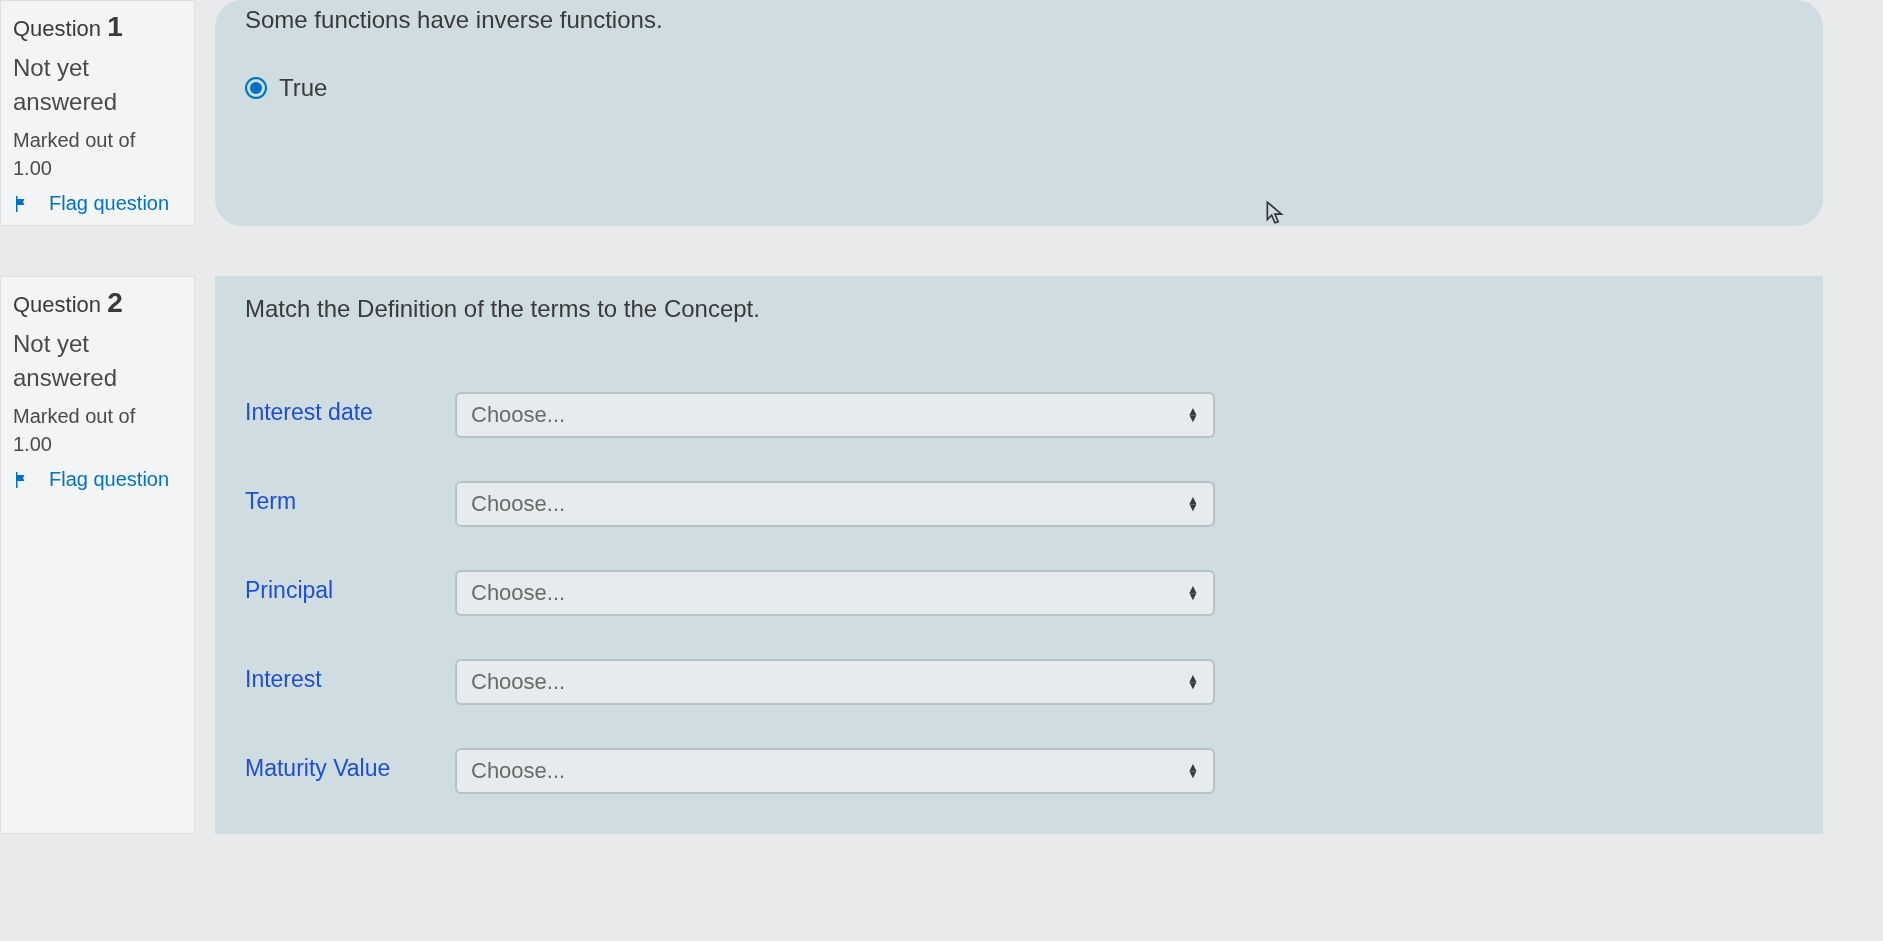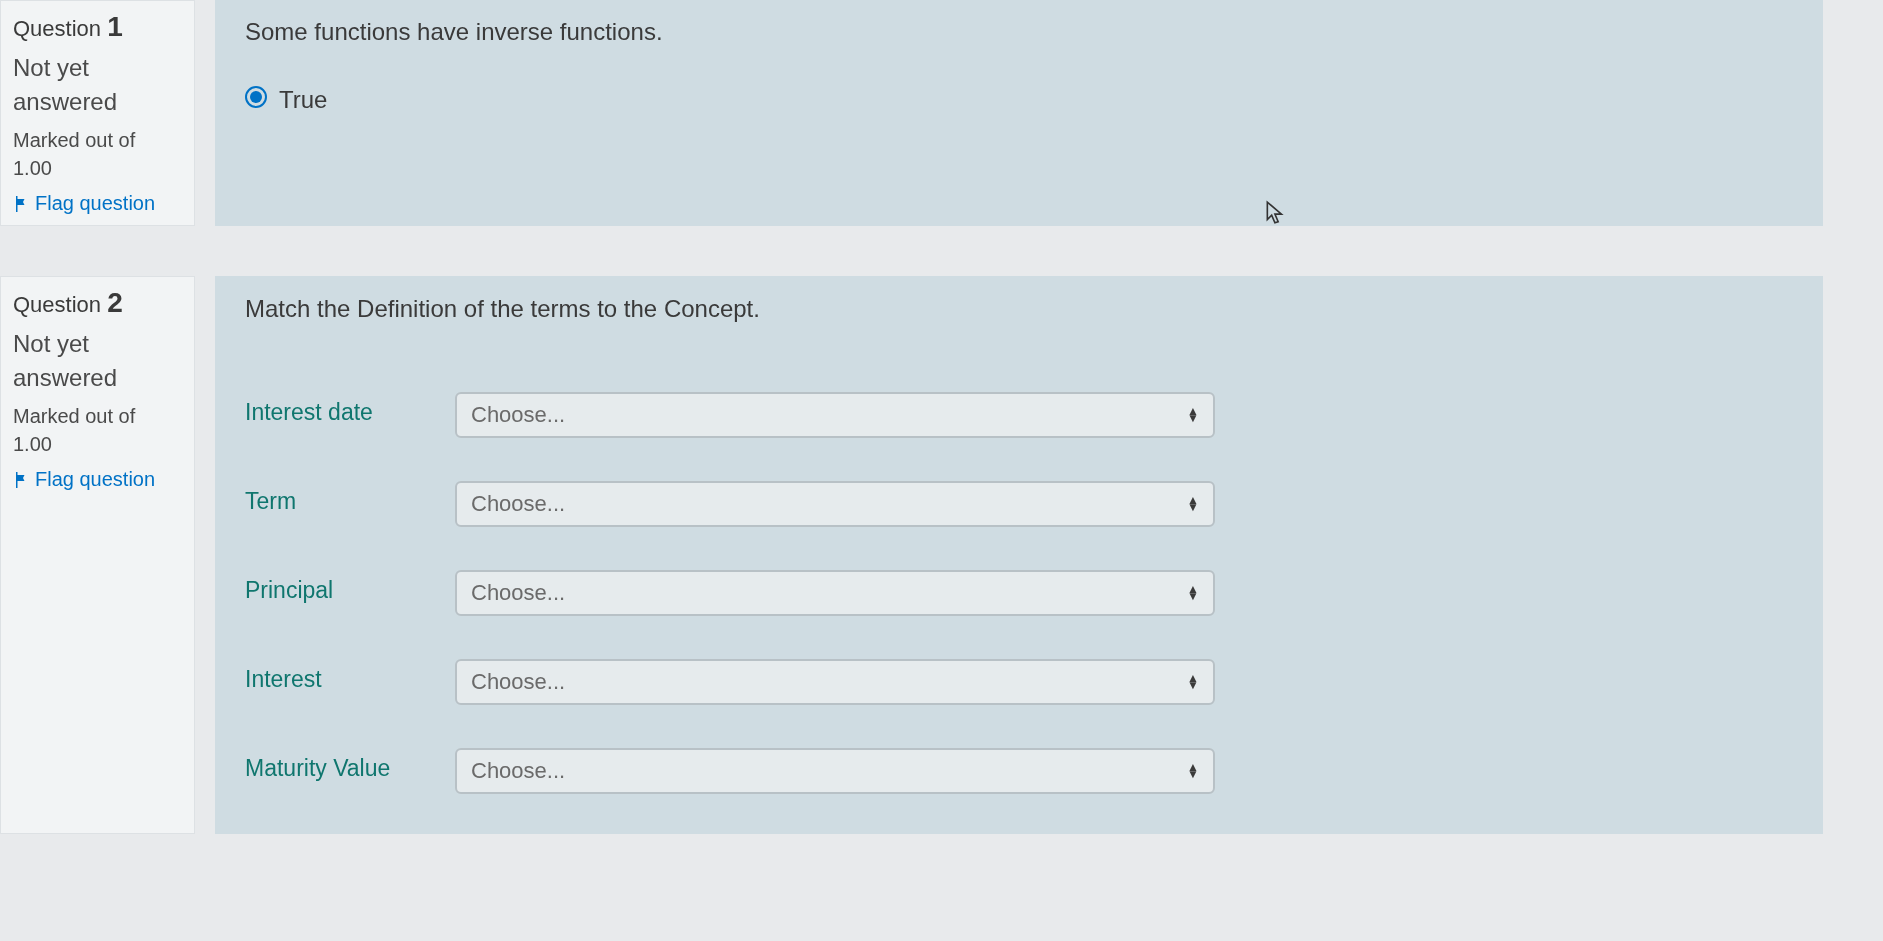--- a/index.html
+++ b/index.html
@@ -41,57 +41,58 @@
     }
     .info-panel .marked {
       font-size: 20px;
       color: #4a4a4a;
       line-height: 1.4;
       margin-bottom: 10px;
     }
     .flag-link {
       display: flex;
       align-items: center;
-      gap: 6px;
+      gap: 20px;
       color: #0072c6;
       font-size: 20px;
       cursor: pointer;
     }
     .flag-link svg {
       width: 16px;
       height: 16px;
       fill: #0072c6;
     }
     .content-panel {
       flex: 1;
       background: #cfdce2;
       padding: 0 30px 40px 30px;
       margin-left: 20px;
       margin-right: 60px;
     }
     .content-panel.q1 {
-      padding-top: 16px;
+      padding-top: 4px;
+      border-radius: 27px;
     }
     .content-panel.q2 {
       padding-top: 17px;
     }
     .q-text {
       font-size: 24px;
       color: #3a3a3a;
       margin-bottom: 40px;
       padding-top: 2px;
     }
     .select-label {
       font-size: 24px;
       color: #3a3a3a;
       margin-bottom: 18px;
     }
     .radio-option {
       display: flex;
-      align-items: flex-start;
+      align-items: center;
       gap: 12px;
       margin-bottom: 14px;
       font-size: 24px;
       color: #3a3a3a;
     }
     .radio-circle {
       width: 22px;
       height: 22px;
       border: 2px solid #0072c6;
       border-radius: 50%;
@@ -116,21 +117,21 @@
       margin-top: 10px;
     }
     .match-row {
       display: flex;
       align-items: center;
       gap: 20px;
     }
     .match-label {
       width: 190px;
       font-size: 23px;
-      color: #0f766e;
+      color: #1d4ed8;
       margin-top: 24px;
     }
     .select-box {
       flex: 1;
       max-width: 760px;
       height: 46px;
       background: #e6ebed;
       border: 2px solid #b8c1c6;
       border-radius: 6px;
       display: flex;

